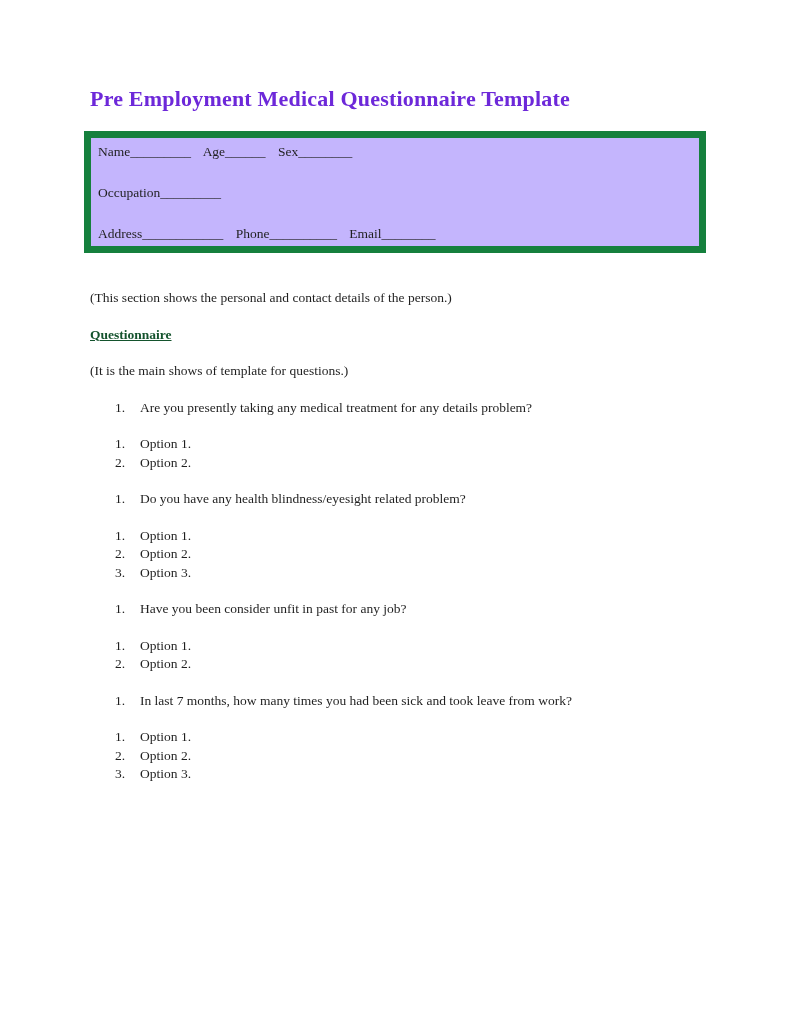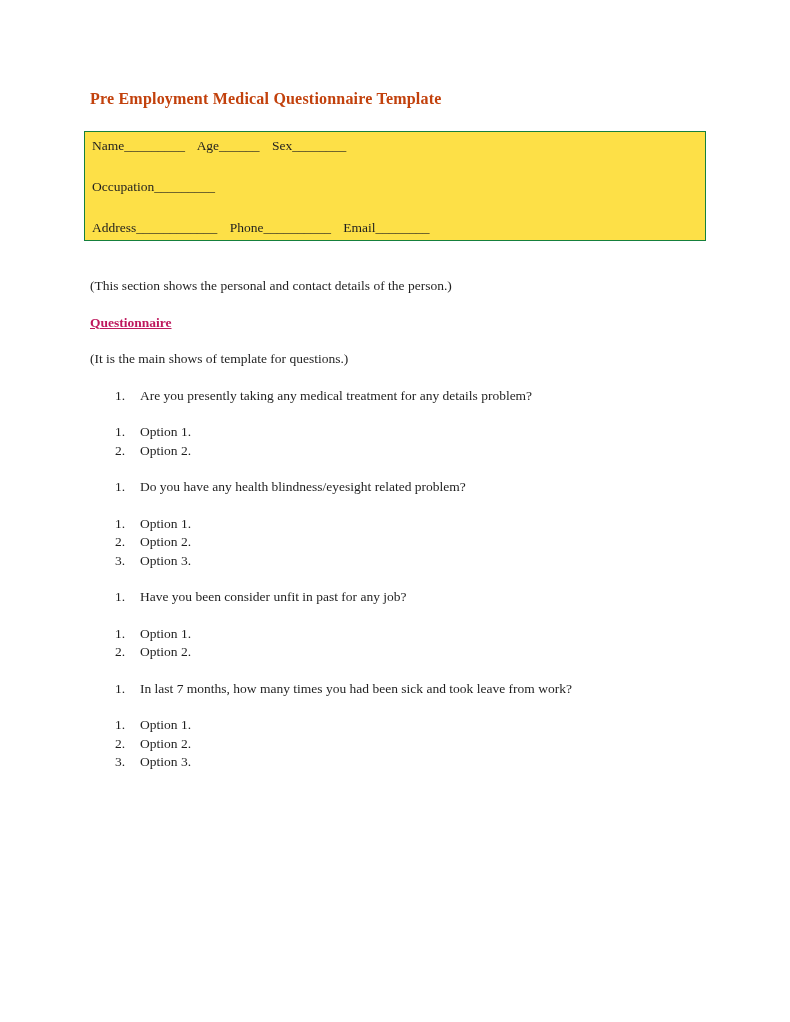--- a/index.html
+++ b/index.html
@@ -14,34 +14,34 @@
     box-sizing: border-box;
     background: #ffffff;
     padding: 86px 84px 0 90px;
     font-family: "Liberation Serif", "DejaVu Serif", serif;
     font-size: 13.5px;
     line-height: 18.5px;
     color: #1f1f1f;
     overflow: hidden;
   }
   .title {
-    font-size: 16px;
+    font-size: 22px;
     line-height: 26px;
     font-weight: bold;
-    color: #c2410c;
+    color: #6d28d9;
     margin: 0 0 19px 0;
     letter-spacing: 0.2px;
   }
   .info-box {
     box-sizing: border-box;
     width: 622px;
     margin-left: -6px;
-    border: 1px solid #15803d;
+    border: 7px solid #15803d;
     padding: 5px 7px 3px 7px;
-    background: #fde047;
+    background: #c4b5fd;
   }
   .info-row {
     line-height: 18px;
     white-space: nowrap;
   }
   .info-row + .info-row {
     margin-top: 23px;
   }
   .info-row .field {
     margin-right: 9px;
@@ -54,21 +54,21 @@
   }
   .note-after-box {
     margin-top: 36px;
   }
   .q-heading {
     font-size: 13.5px;
     line-height: 18.5px;
     font-weight: bold;
     text-decoration: underline;
     margin: 0 0 18px 0;
-    color: #be185d;
+    color: #14532d;
   }
   .list-item {
     display: flex;
     margin-left: 25px;
   }
   .list-item .num {
     flex: 0 0 25px;
   }
   .list-item .txt {
     flex: 1 1 auto;

